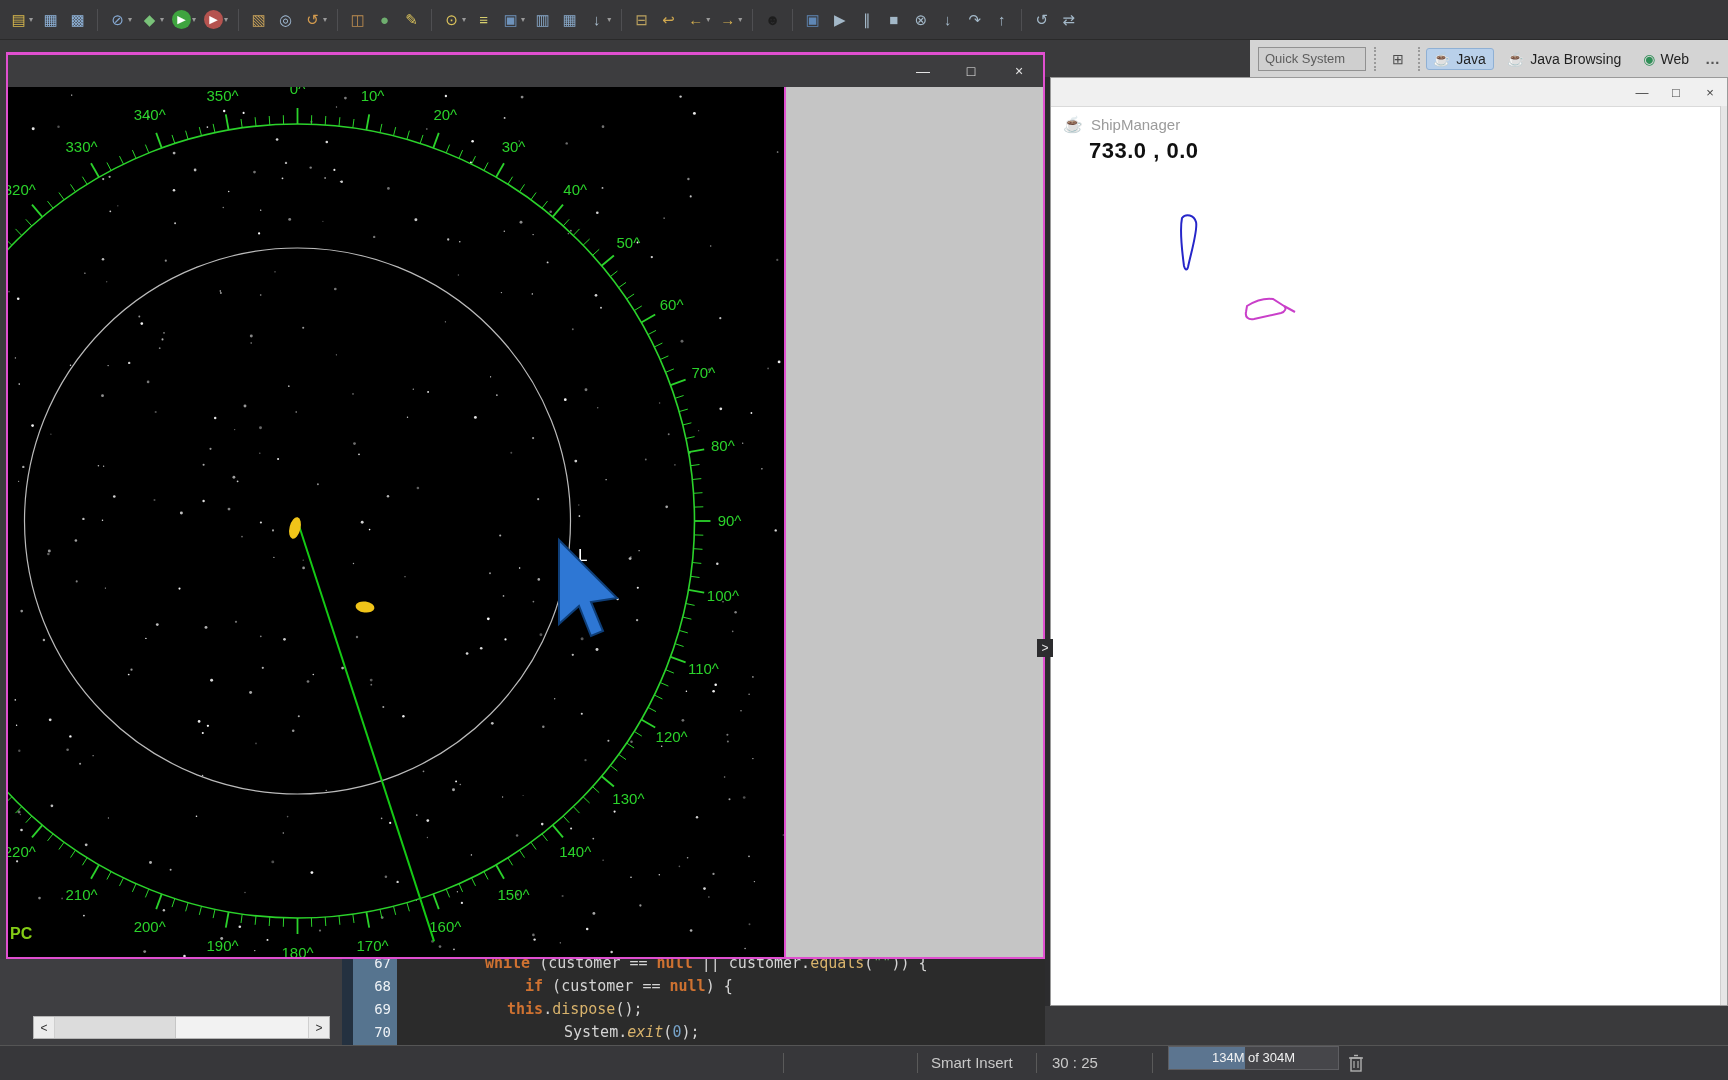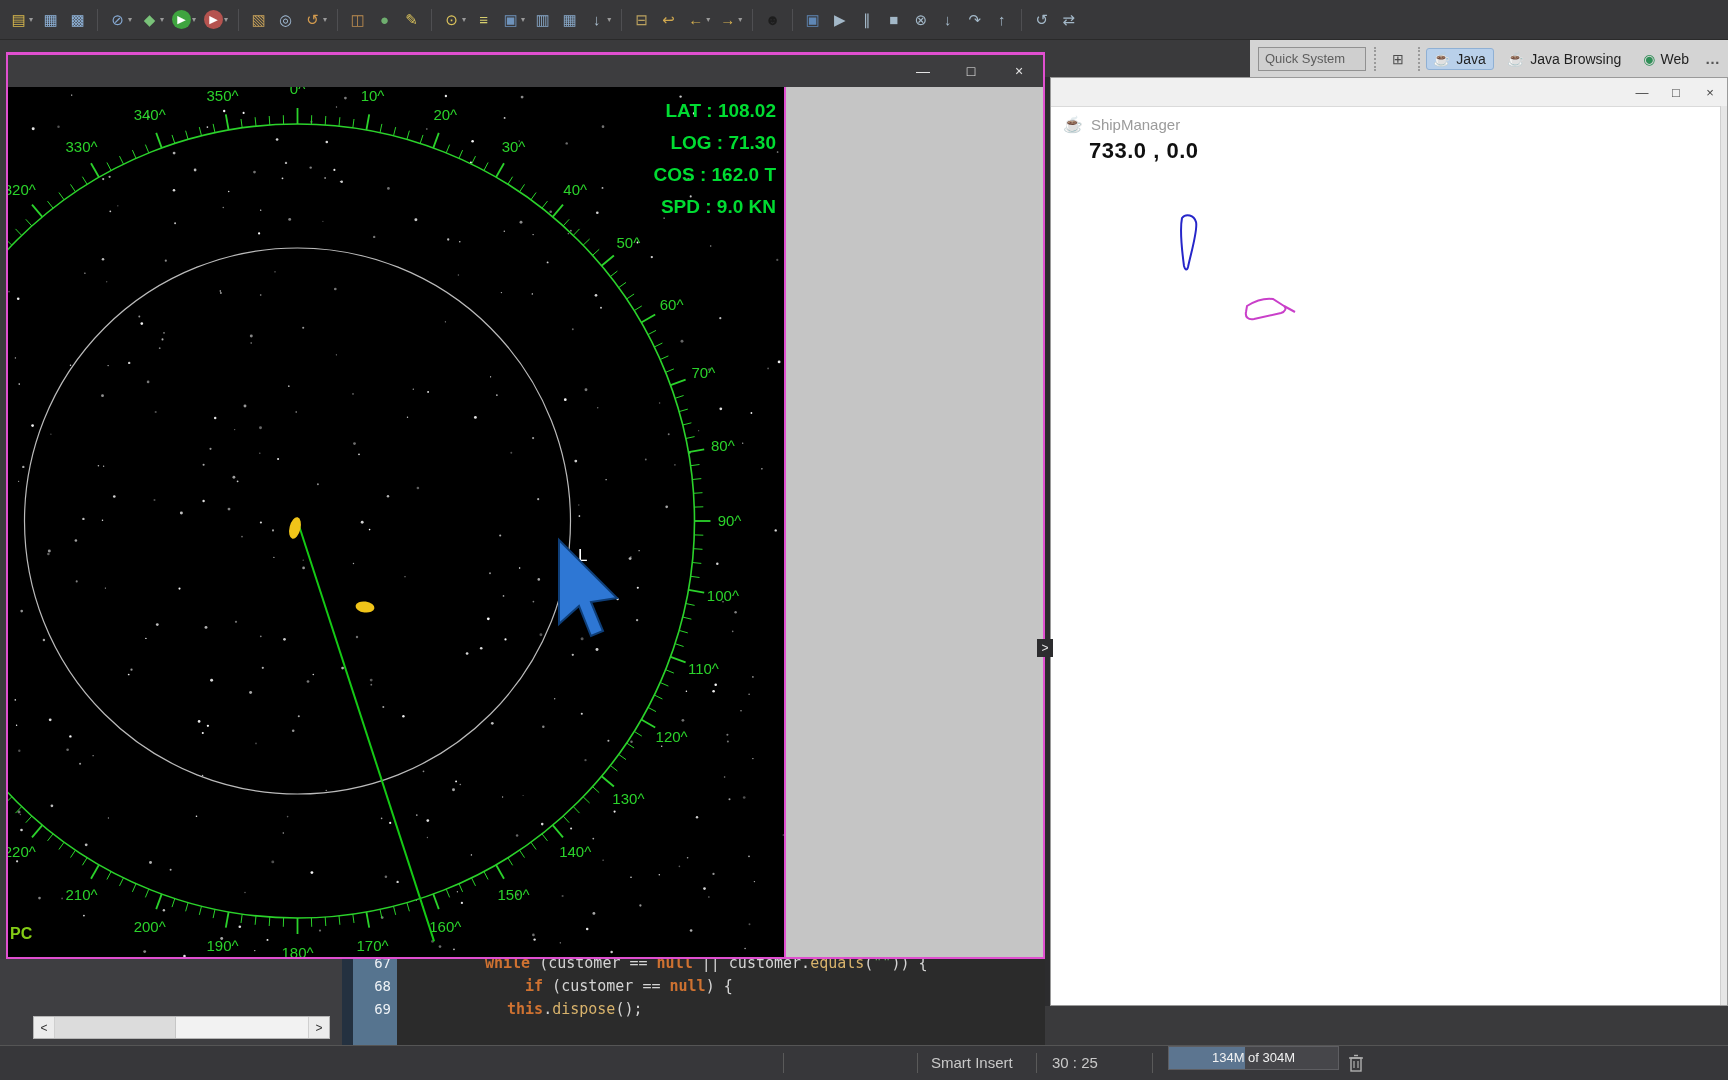--- a/index.html
+++ b/index.html
@@ -275,20 +275,21 @@
     </div>
   </div>
 
   <div class="editor-left-strip"></div>
   <div class="editor">
     <div class="gutter-bg"></div>
     <div class="code-lines">
         <div class="code-row"><span class="ln">67</span><span class="src" style="padding-left: 88px;"><span class="tk-kw">while</span><span class="tk-pl"> (</span><span class="tk-id">customer</span><span class="tk-op"> == </span><span class="tk-kw">null</span><span class="tk-op"> || </span><span class="tk-id">customer</span><span class="tk-pl">.</span><span class="tk-mth">equals</span><span class="tk-pl">(</span><span class="tk-str">""</span><span class="tk-pl">)) {</span></span></div>
         <div class="code-row"><span class="ln">68</span><span class="src" style="padding-left: 128px;"><span class="tk-kw">if</span><span class="tk-pl"> (</span><span class="tk-id">customer</span><span class="tk-op"> == </span><span class="tk-kw">null</span><span class="tk-pl">) {</span></span></div>
         <div class="code-row"><span class="ln">69</span><span class="src" style="padding-left: 110px;"><span class="tk-kw">this</span><span class="tk-pl">.</span><span class="tk-mth">dispose</span><span class="tk-pl">();</span></span></div>
+        <div class="code-row"><span class="ln">70</span><span class="src" style="padding-left: 167px;"><span class="tk-cls">System</span><span class="tk-pl">.</span><span class="tk-mths">exit</span><span class="tk-pl">(</span><span class="tk-num">0</span><span class="tk-pl">);</span></span></div>
       </div>
   </div>
 
   <div class="status-bar">
     <div class="sb-div" style="left:783px;"></div>
     <div class="sb-item" style="left:796px;margin-top:44px;">Writable</div>
     <div class="sb-div" style="left:917px;"></div>
     <div class="sb-item" style="left:931px;">Smart Insert</div>
     <div class="sb-div" style="left:1036px;"></div>
     <div class="sb-item" style="left:1052px;">30 : 25</div>
@@ -881,24 +882,18 @@
           </g>
         <circle cx="289.5" cy="434" r="273" fill="none" stroke="#dcdcdc" stroke-width="1.2" opacity="0.85"></circle>
         <line id="heading-line" stroke="#15c915" stroke-width="2" x1="289.5" y1="434" x2="426.1" y2="854.4"></line>
         <ellipse cx="287" cy="441" rx="5.5" ry="11" transform="rotate(14 287 441)" fill="#f0c419"></ellipse>
         <ellipse cx="357" cy="520" rx="9.5" ry="5.5" transform="rotate(8 357 520)" fill="#f0c419"></ellipse>
         <text x="570" y="474" fill="#ffffff" font-size="17" font-family="Liberation Sans, sans-serif">L</text>
         <g transform="translate(551,453)">
           <polygon points="0,0 0,84 20,66 32,96 44,91 32,62 58,58" fill="#2e77d4" stroke="#0e3e78" stroke-width="2"></polygon>
         </g>
       </svg>
-      <div class="radar-nav">
-        <div>LAT : 108.02</div>
-        <div>LOG : 71.30</div>
-        <div>COS : 162.0 T</div>
-        <div>SPD : 9.0 KN</div>
-      </div>
       <div class="radar-pc">PC</div>
     </div>
     <div class="radar-side"></div>
   </div>
 
 </div>
 
 </body></html>

